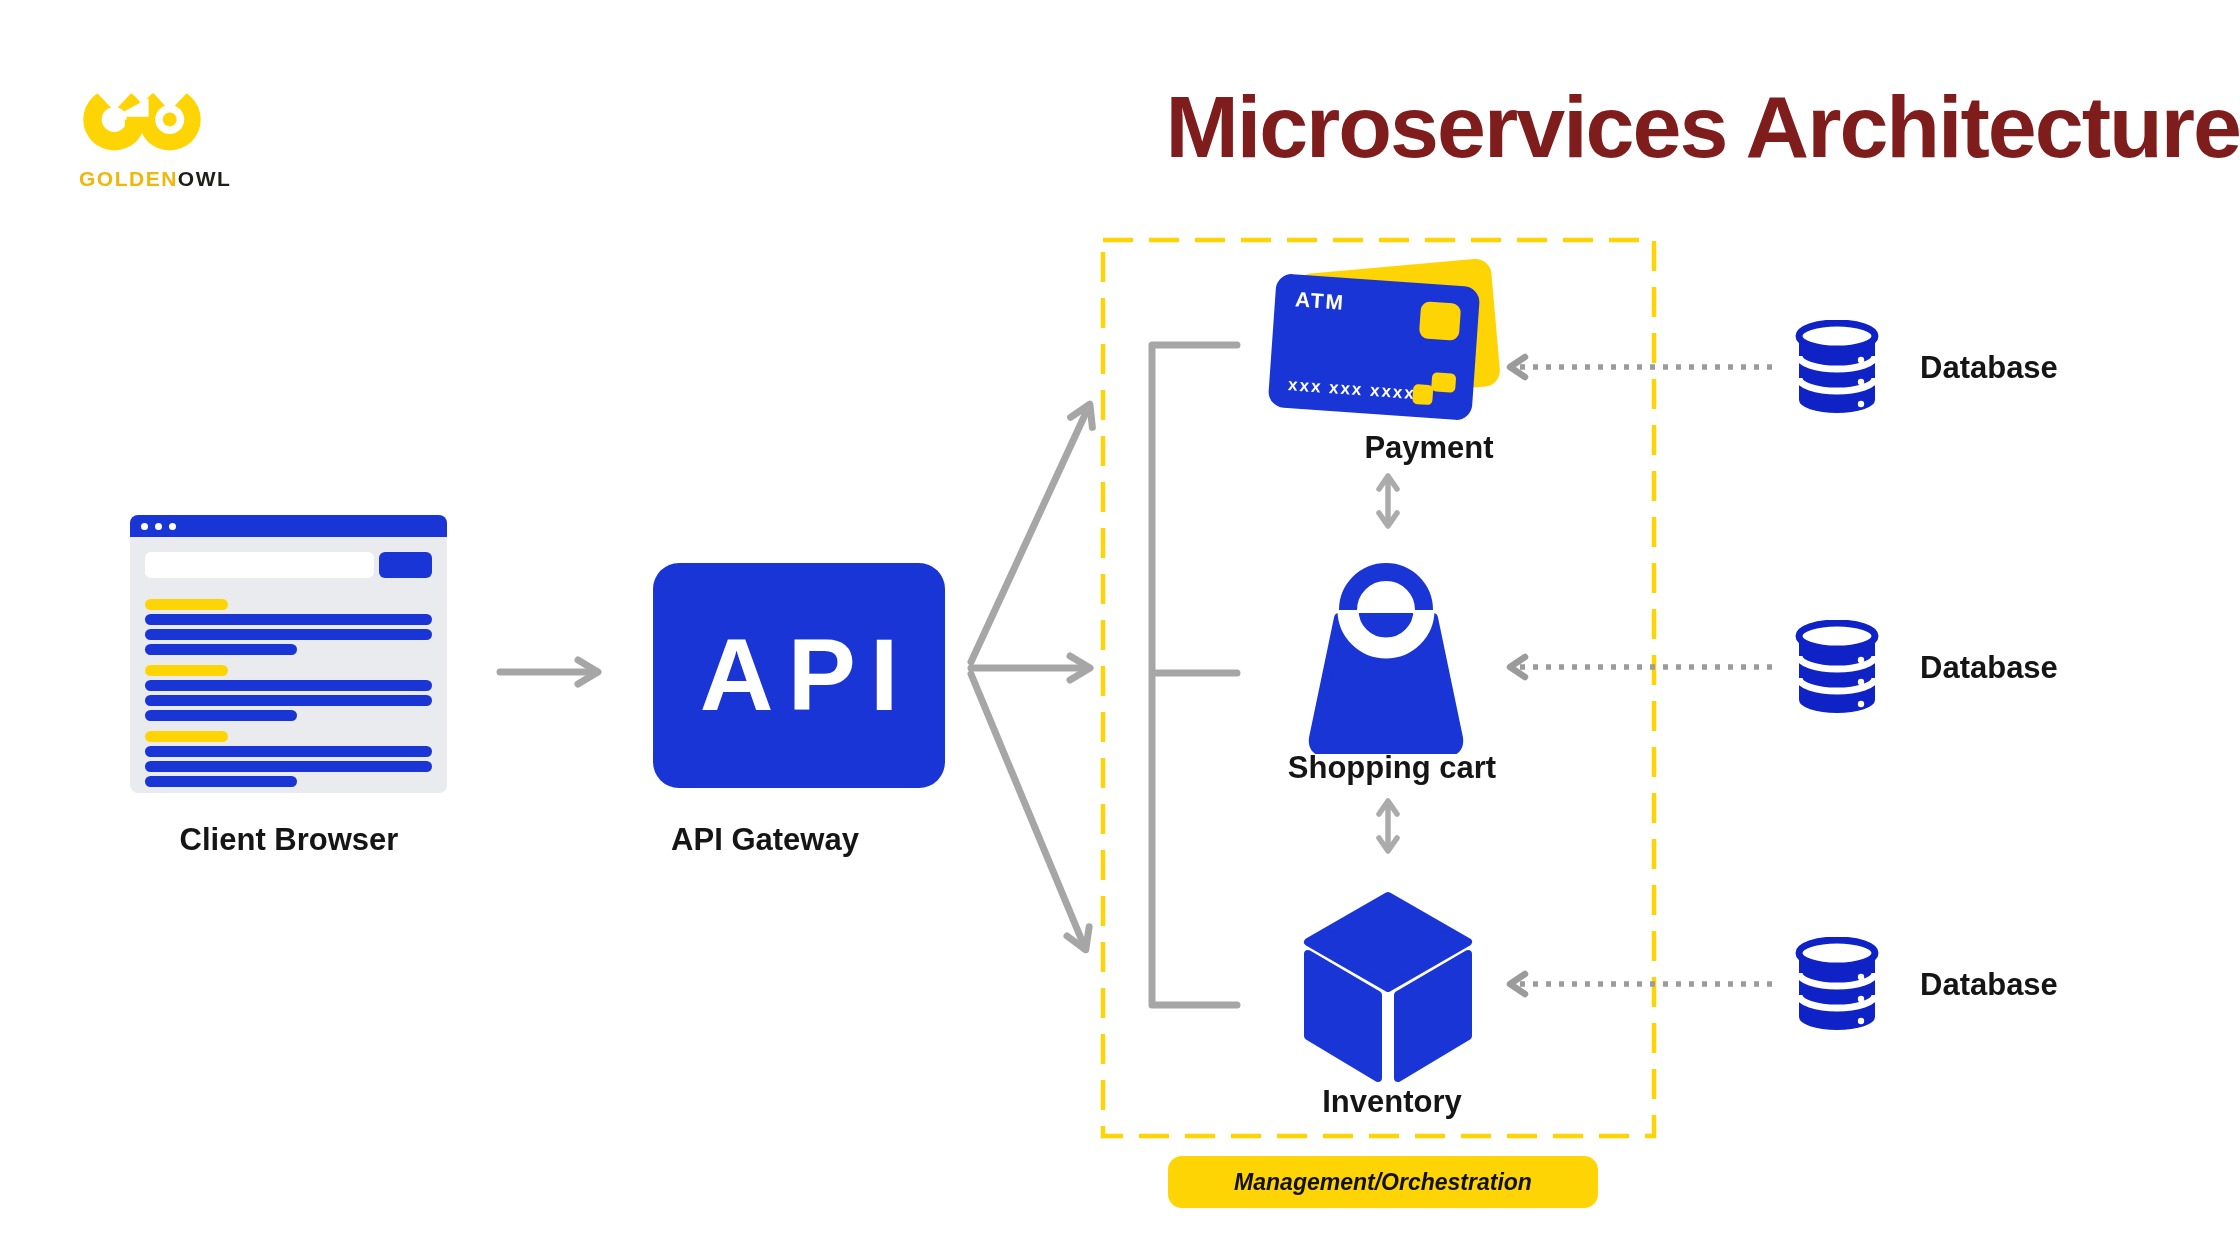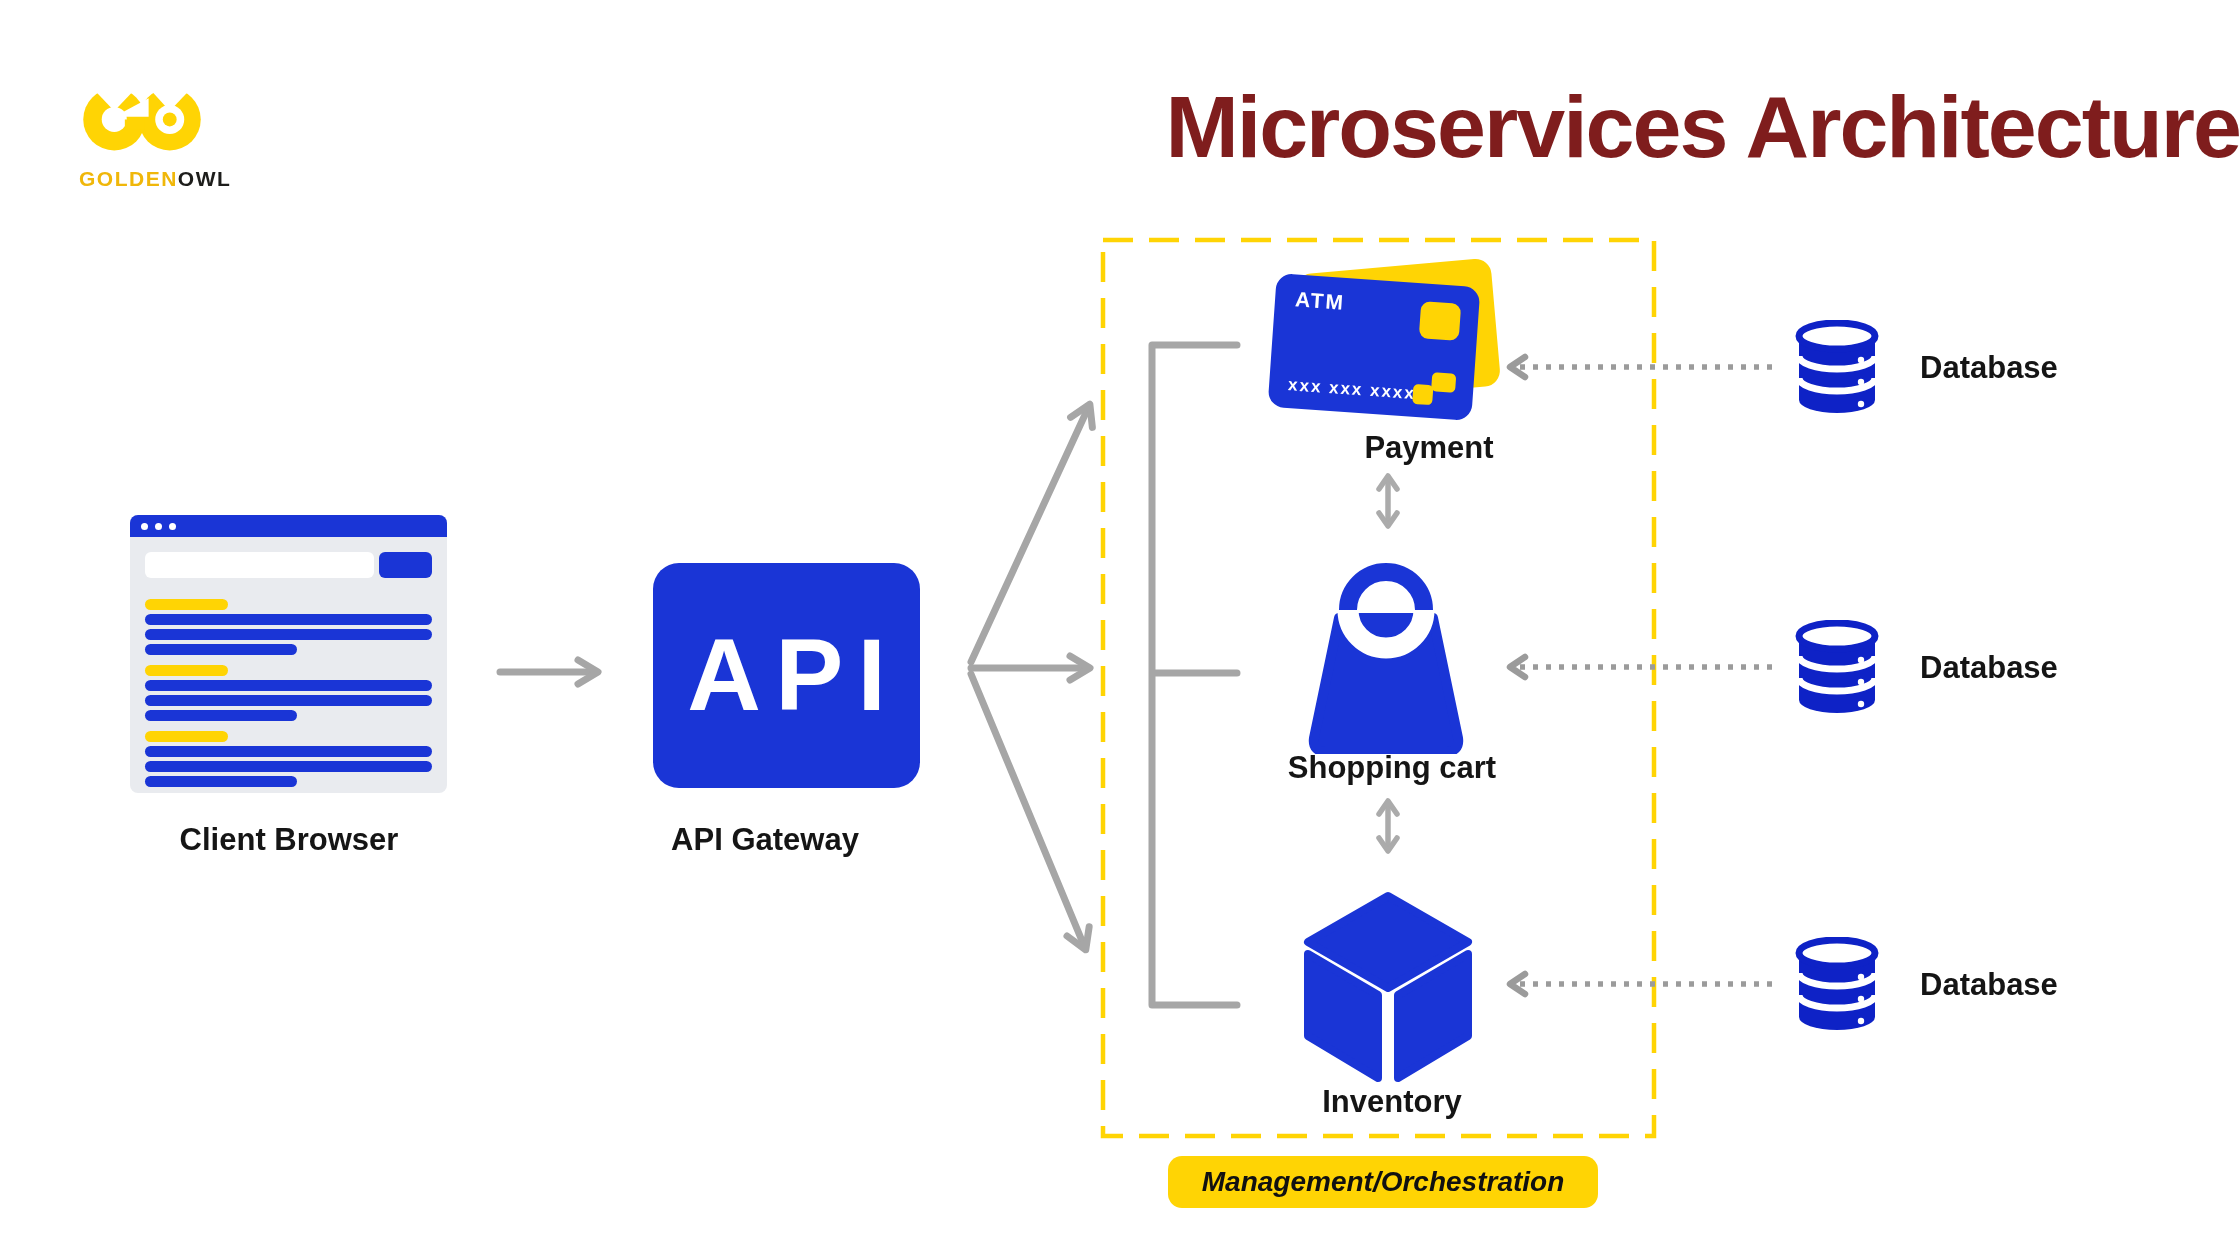--- a/index.html
+++ b/index.html
@@ -34,21 +34,21 @@
   .search-row{display:flex;gap:5px;margin-bottom:21px;}
   .search-bar{flex:1;height:26px;background:#ffffff;border-radius:6px;}
   .search-btn{width:53px;height:26px;background:#1a35d6;border-radius:6px;}
   .sk{height:11px;border-radius:5.5px;margin-top:4px;}
   .sk.blue{background:#1a35d6;width:100%;}
   .sk.blue.med{width:53%;}
   .sk.yellow{background:#ffd404;width:29%;margin-top:10px;}
 
   
   .api-box{
-    left:653px;top:563px;width:267px;height:225px;background:#1a35d6;border-radius:26px;
+    left:653px;top:563px;width:292px;height:225px;background:#1a35d6;border-radius:26px;
     display:flex;align-items:center;justify-content:center;
   }
   .api-box span{
     color:#ffffff;font-size:102px;font-weight:bold;letter-spacing:0.14em;text-indent:0.14em;
   }
 
   
   .node-label{
     width:320px;text-align:center;font-size:31px;color:#151515;font-weight:bold;
   }
@@ -72,21 +72,21 @@
   .card-number{
     position:absolute;left:19px;bottom:13px;color:#fff;font-size:17px;font-weight:bold;letter-spacing:2px;
   }
   .card-step-a{position:absolute;right:40px;bottom:13px;width:20px;height:20px;background:#ffd404;border-radius:5px;}
   .card-step-b{position:absolute;right:18px;bottom:27px;width:24px;height:19px;background:#ffd404;border-radius:5px;}
 
   
   .mgmt-pill{
     left:1168px;top:1156px;width:430px;height:52px;background:#ffd404;border-radius:14px;
     display:flex;align-items:center;justify-content:center;
-    font-size:28px;font-weight:bold;font-style:italic;color:#111;
+    font-size:23px;font-weight:bold;font-style:italic;color:#111;
   }
 
   svg{display:block;}
 </style>
 </head>
 <body>
 
 <svg class="abs" style="left:0;top:0;" width="2240" height="1260" viewBox="0 0 2240 1260">
   <defs>
     <marker id="headBig" markerUnits="userSpaceOnUse" markerWidth="34" markerHeight="34" refX="24" refY="17" orient="auto">

